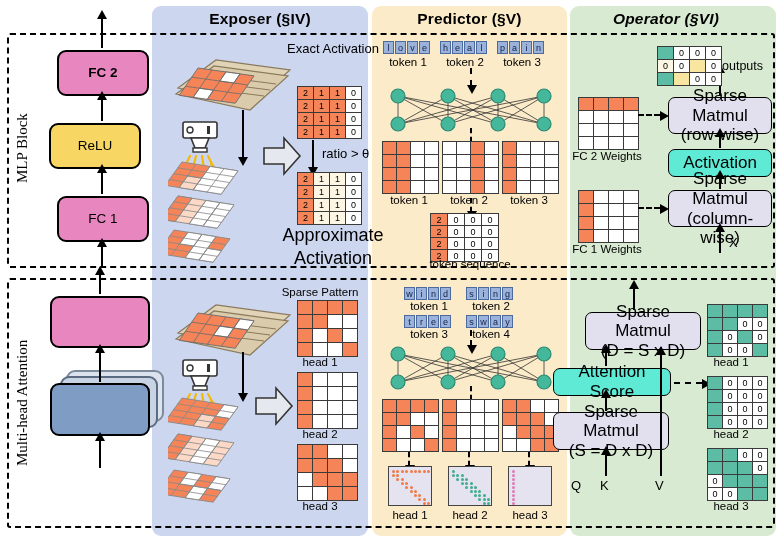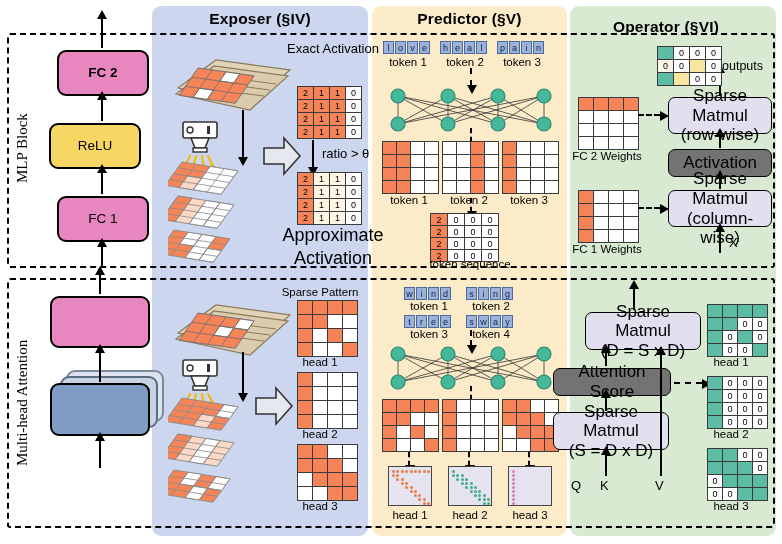--- a/index.html
+++ b/index.html
@@ -18,21 +18,21 @@
   #panel-predictor{ left: 372px; top: 6px;  width: 195px; height: 530px; background: #fcebc8; }
   #panel-operator { left: 570px; top: 6px;  width: 206px; height: 530px; background: #d9ead2; }
 
   .panel-title {
     position: absolute; text-align: center;
     font-weight: bold; font-size: 15.5px; color: #000;
     letter-spacing: .2px;
   }
   #title-exposer   { left: 152px; top: 10px; width: 216px; }
   #title-predictor { left: 372px; top: 10px; width: 195px; }
-  #title-operator  { left: 570px; top: 18px; width: 192px; }
+  #title-operator  { left: 570px; top: 10px; width: 192px; font-style: italic; }
 
   
   .dash-frame { position: absolute; border: 2.5px dashed #000; border-radius: 3px; }
   #frame-mlp  { left: 7px; top: 33px;  width: 768px; height: 235px; }
   #frame-mha  { left: 7px; top: 278px; width: 768px; height: 250px; }
 
   .side-label {
     position: absolute;
     font-size: 15px; font-family: "Liberation Serif", serif;
     writing-mode: vertical-rl; transform: rotate(180deg);
@@ -114,21 +114,21 @@
   }
 
   
   .scatter { position: absolute; background: #e4e3ef; border: 1.3px solid #444; }
   .dot { position: absolute; width: 3px; height: 3px; border-radius: 50%; }
 
   .op-blk { position: absolute; border: 1.8px solid #000; border-radius: 7px;
             display:flex; align-items:center; justify-content:center; text-align:center;
             font-size: 17px; line-height: 1.15; color:#000; }
   .op-blk.lav  { background: #e2e0ef; }
-  .op-blk.teal { background: #737373; }
+  .op-blk.teal { background: #5eead4; }
 </style>
 </head>
 <body>
 
 <div class="root">
 
   <div class="panel" id="panel-exposer"></div>
   <div class="panel" id="panel-predictor"></div>
   <div class="panel" id="panel-operator"></div>
 

